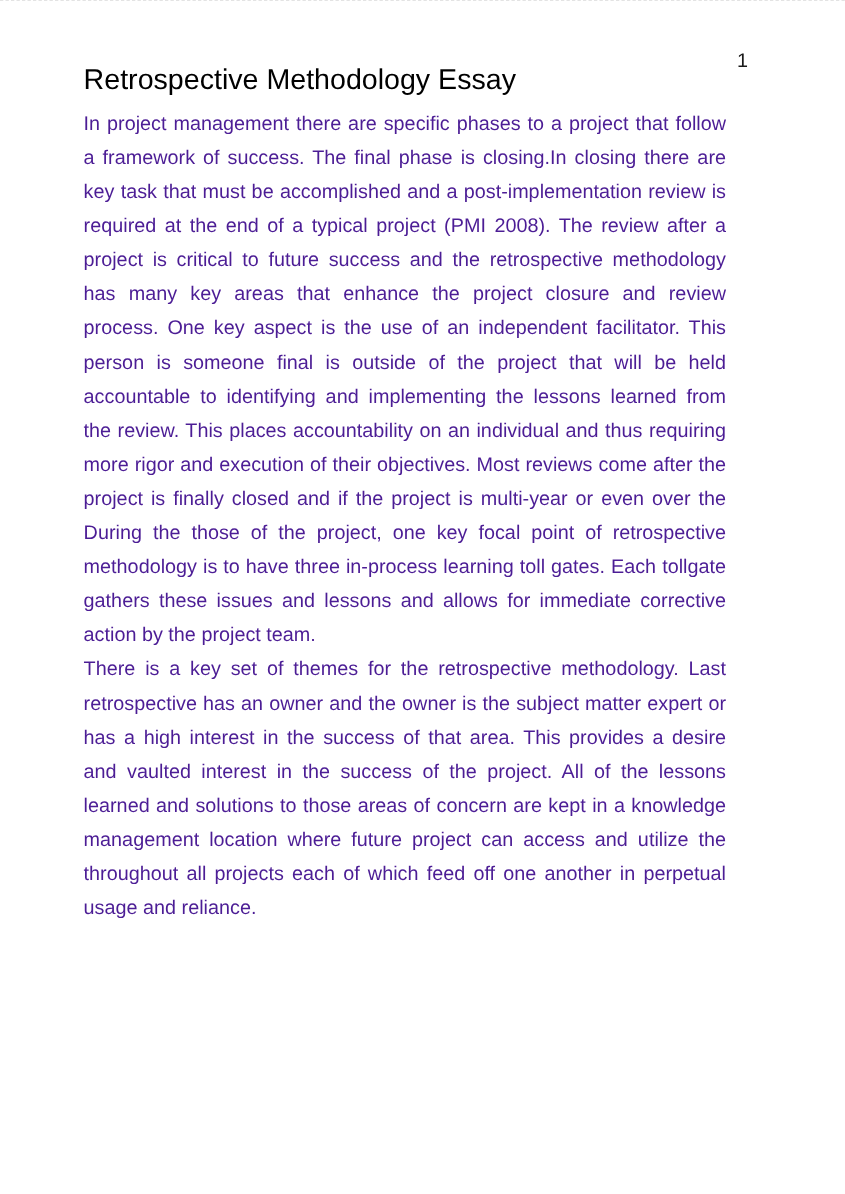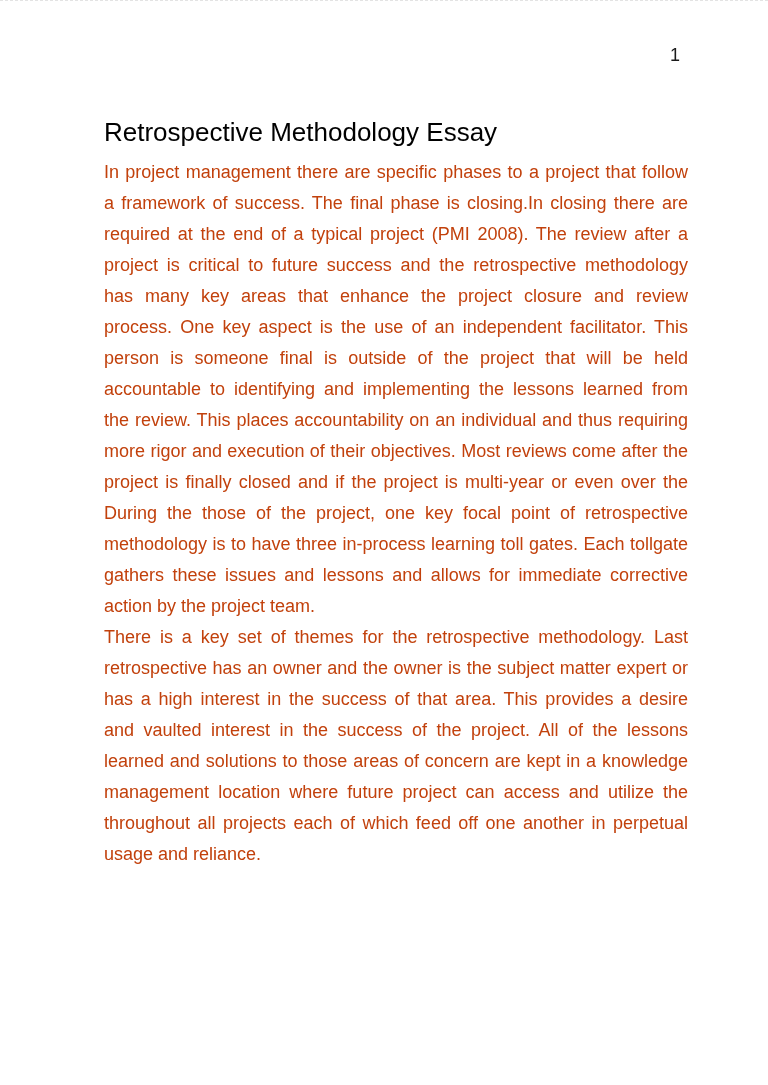--- a/index.html
+++ b/index.html
@@ -23,59 +23,60 @@
   .page-number {
     position: absolute;
     top: 44px;
     right: 88px;
     font-size: 18px;
     line-height: 20px;
     color: #1a1a1a;
   }
   .content {
     position: absolute;
-    left: 104px;
+    left: 76px;
     top: 0;
     width: 584px;
-    padding-top: 116px;
+    padding-top: 56px;
   }
   .title {
     font-size: 26px;
     line-height: 31px;
     font-weight: 400;
     letter-spacing: 0;
     color: #000000;
     margin: 0 0 9px 0;
     white-space: nowrap;
   }
   .essay-body .line {
     font-size: 18px;
     line-height: 31px;
     height: 31px;
-    color: #c2410c;
+    color: #4c1d95;
     overflow: hidden;
     white-space: normal;
   }
   .essay-body .line.just {
     text-align: justify;
     text-align-last: justify;
     -moz-text-align-last: justify;
     text-justify: inter-word;
   }
 </style>
 </head>
 <body>
 
 <div class="page">
   <div class="page-number">1</div>
   <div class="content">
     <h1 class="title">Retrospective Methodology Essay</h1>
     <div class="essay-body">
         <div class="line just">In project management there are specific phases to a project that follow</div>
         <div class="line just">a framework of success. The final phase is closing.In closing there are</div>
+        <div class="line just">key task that must be accomplished and a post-implementation review is</div>
         <div class="line just">required at the end of a typical project (PMI 2008). The review after a</div>
         <div class="line just">project is critical to future success and the retrospective methodology</div>
         <div class="line just">has many key areas that enhance the project closure and review</div>
         <div class="line just">process. One key aspect is the use of an independent facilitator. This</div>
         <div class="line just">person is someone final is outside of the project that will be held</div>
         <div class="line just">accountable to identifying and implementing the lessons learned from</div>
         <div class="line just">the review. This places accountability on an individual and thus requiring</div>
         <div class="line just">more rigor and execution of their objectives. Most reviews come after the</div>
         <div class="line just">project is finally closed and if the project is multi-year or even over the</div>
         <div class="line just">During the those of the project, one key focal point of retrospective</div>

